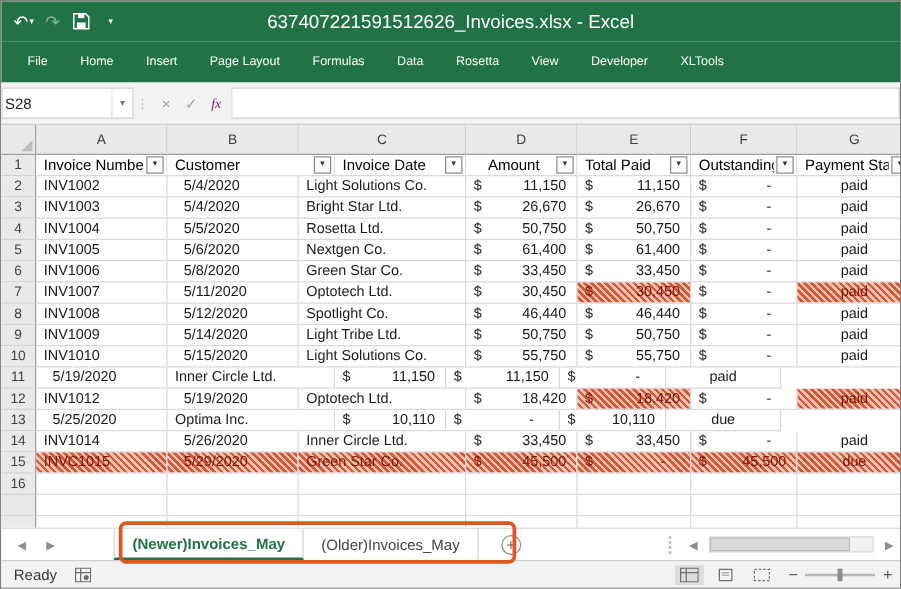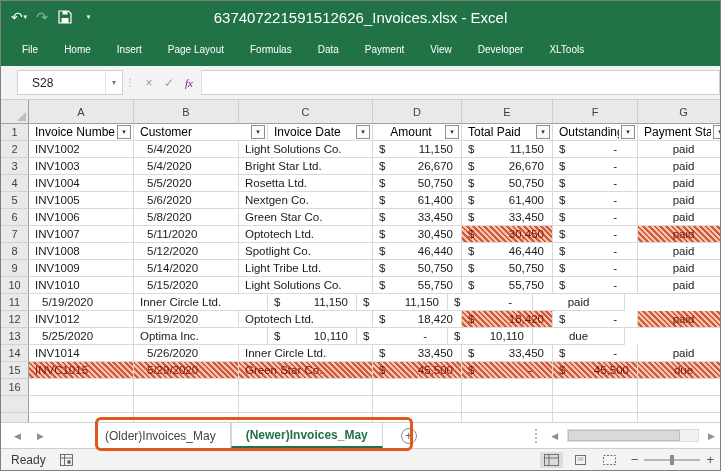--- a/index.html
+++ b/index.html
@@ -17,22 +17,22 @@
   .title-text{position:absolute;left:0;right:0;top:0;height:32px;display:flex;align-items:center;justify-content:center;
               color:#fff;font-size:15px;pointer-events:none}
 
   
   .ribbon{height:33px;background:var(--green,#217346);display:flex;align-items:center;padding-left:8px;flex:0 0 auto}
   .rtab{color:#fff;font-size:10px;padding:0 13px;line-height:33px;white-space:nowrap;cursor:default}
 
   
   .formula-row{height:34px;background:#f3f3f3;border-bottom:1px solid #cfcfcf;display:flex;align-items:stretch;
                padding:4px 0;flex:0 0 auto}
-  .namebox{width:106px;margin-left:16px;background:#fff;border:1px solid #cfcfcf;display:flex;align-items:center;
-           font-size:12px;color:#222;padding-left:14px}
+  .namebox{width:106px;margin-left:0;background:#fff;border:1px solid #cfcfcf;display:flex;align-items:center;
+           font-size:12px;color:#222;padding-left:2px}
   .nbdd{margin-left:auto;width:17px;text-align:center;color:#777;font-size:8px;border-left:1px solid #e4e4e4;align-self:stretch;
         display:flex;align-items:center;justify-content:center}
   .fsep{width:14px;display:flex;align-items:center;justify-content:center;color:#b5b5b5;font-size:10px}
   .fbtns{display:flex;align-items:center;gap:0;padding:0 2px}
   .fbtn{width:20px;text-align:center;font-size:12px;color:#9d9d9d}
   .fbtn.fx{font-style:italic;font-family:"Liberation Serif",serif;color:#701a75;font-size:11px}
   .finput{flex:1;background:#fff;border:1px solid #cfcfcf;border-left:1px solid #e0e0e0;font-size:12px;padding:2px 6px;color:#222}
 
   
   .grid{flex:1;overflow:hidden;background:#fff;position:relative}
@@ -124,21 +124,21 @@
     </div>
   </div>
 
   <div class="ribbon">
       <div class="rtab">File</div>
       <div class="rtab">Home</div>
       <div class="rtab">Insert</div>
       <div class="rtab">Page Layout</div>
       <div class="rtab">Formulas</div>
       <div class="rtab">Data</div>
-      <div class="rtab">Payment</div>
+      <div class="rtab">Rosetta</div>
       <div class="rtab">View</div>
       <div class="rtab">Developer</div>
       <div class="rtab">XLTools</div>
     </div>
 
   <div class="formula-row">
     <div class="namebox">
       <span>S28</span>
       <span class="nbdd">▾</span>
     </div>
@@ -490,22 +490,22 @@
         </div>
       </div>
   </div>
 
   <div class="sheetbar">
     <div class="tabnav">
       <span class="sarrow">◀</span>
       <span class="sarrow">▶</span>
     </div>
     <div style="display:flex">
+        <div class="sheettab active">(Newer)Invoices_May</div>
         <div class="sheettab">(Older)Invoices_May</div>
-        <div class="sheettab active">(Newer)Invoices_May</div>
       </div>
     <div class="addsheet">+</div>
     <div class="sbright">
       <div class="sbdots"></div>
       <span class="sarrow">◀</span>
       <div class="htrack">
         <div class="hthumb"></div>
       </div>
       <span class="sarrow">▶</span>
     </div>

